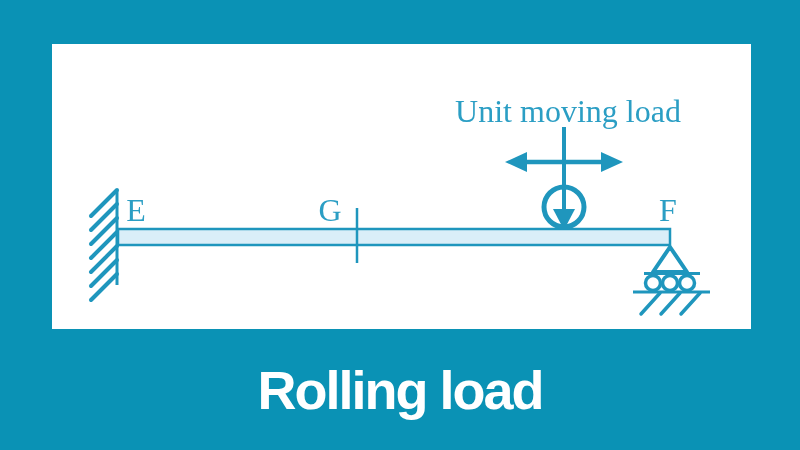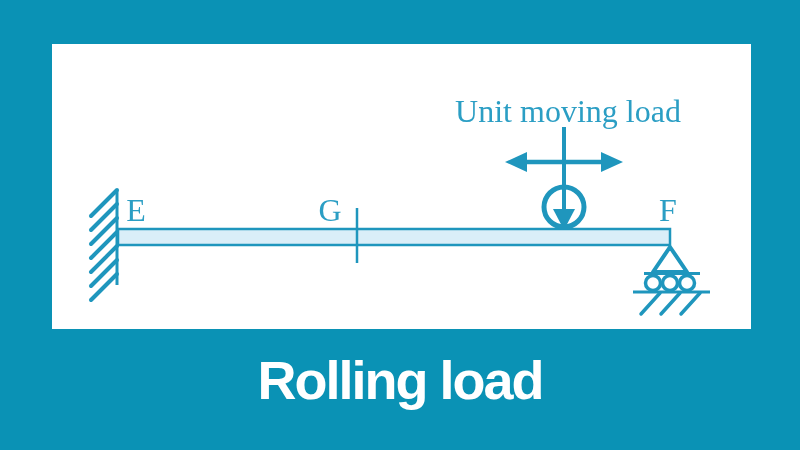--- a/index.html
+++ b/index.html
@@ -13,21 +13,21 @@
   *{margin:0;padding:0;box-sizing:border-box;}
   html,body{width:800px;height:450px;overflow:hidden;}
   body{font-family:"Liberation Sans",sans-serif;background:var(--background);}
   .stage{position:relative;width:800px;height:450px;background:var(--background);}
   .card{position:absolute;left:52px;top:44px;width:699px;height:285px;background:var(--card);}
   .card svg{display:block;width:699px;height:285px;}
   .diagram-label{font-family:"Liberation Serif","DejaVu Serif",serif;font-size:32px;fill:var(--label);}
   .load-label{font-family:"Liberation Serif","DejaVu Serif",serif;font-size:32px;fill:var(--label);}
   .stroke{stroke:var(--stroke);}
   .fillstroke{fill:var(--stroke);}
-  .title-band{position:absolute;left:0;top:319px;width:800px;height:121px;
+  .title-band{position:absolute;left:0;top:329px;width:800px;height:121px;
     display:flex;align-items:center;justify-content:center;}
   .title-text{color:var(--title);font-weight:700;font-size:54px;letter-spacing:-2px;
     font-family:"Liberation Sans",sans-serif;}
 </style>
 </head>
 <body>
 
 <div class="stage">
 
   <div class="card">

